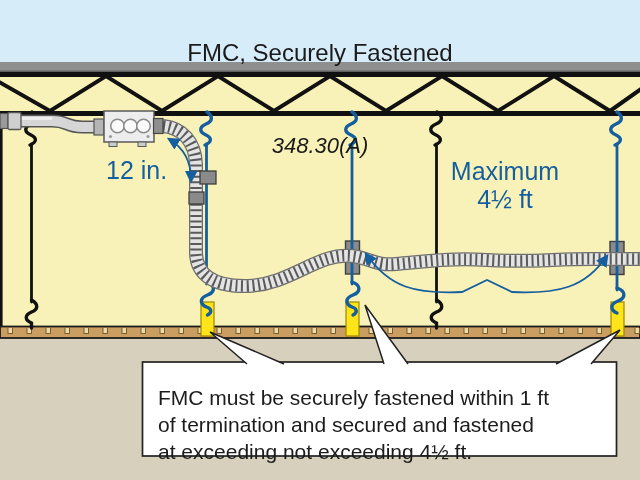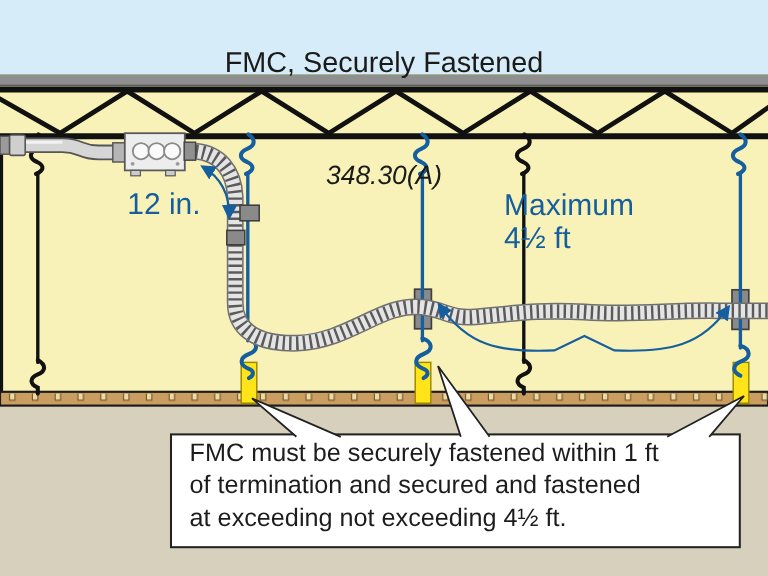--- a/index.html
+++ b/index.html
@@ -8,22 +8,22 @@
     font-family:Liberation Sans, sans-serif;
     background:#bef264;
   }
   .stage svg{position:absolute;left:0;top:0;}
   .txt{position:absolute;margin:0;white-space:pre;}
   .title-wrap{left:0;top:3px;width:640px;text-align:center;color:#1a1a1a;}
   .title-line{font-size:24px;line-height:27px;white-space:normal;}
   .code-line{font-size:22px;line-height:24px;font-style:italic;white-space:normal;margin-top:32px;}
   .lbl-blue{color:#165f9e;font-size:25px;}
   .lbl-12in{left:106px;top:156px;}
-  .lbl-max{left:420px;top:157px;width:170px;text-align:left;line-height:28px;white-space:normal;}
-  .callout-text{left:158px;top:364px;width:450px;color:#1c1c1c;font-size:21px;line-height:27px;white-space:normal;}
+  .lbl-max{left:420px;top:157px;width:170px;text-align:center;line-height:28px;white-space:normal;}
+  .callout-text{left:158px;top:384px;width:450px;color:#1c1c1c;font-size:21px;line-height:27px;white-space:normal;}
   .copyright{left:16px;top:402px;width:116px;text-align:center;color:#3a3a3a;font-size:10px;line-height:13px;white-space:normal;}
 </style>
 </head>
 <body>
 
 <div class="stage">
 
   <svg width="640" height="480" viewBox="0 0 640 480">
     <defs>
       <marker id="arrB" viewBox="0 0 10 10" refX="8" refY="5" markerWidth="7" markerHeight="7" orient="auto-start-reverse">

